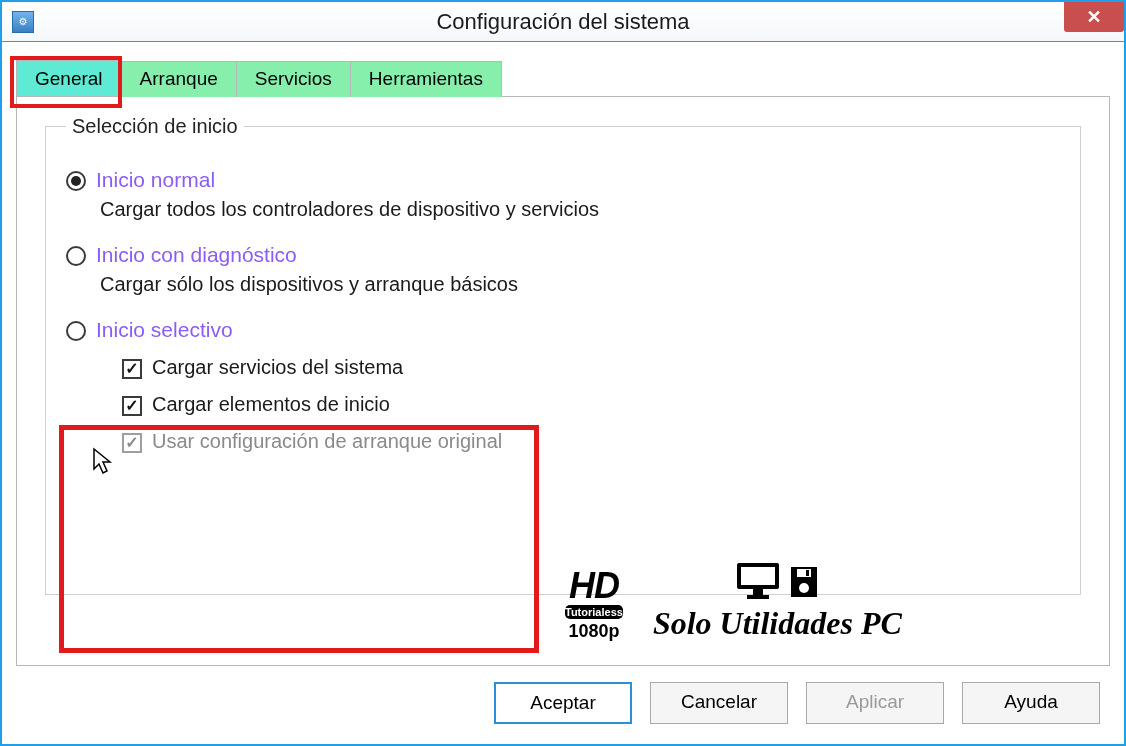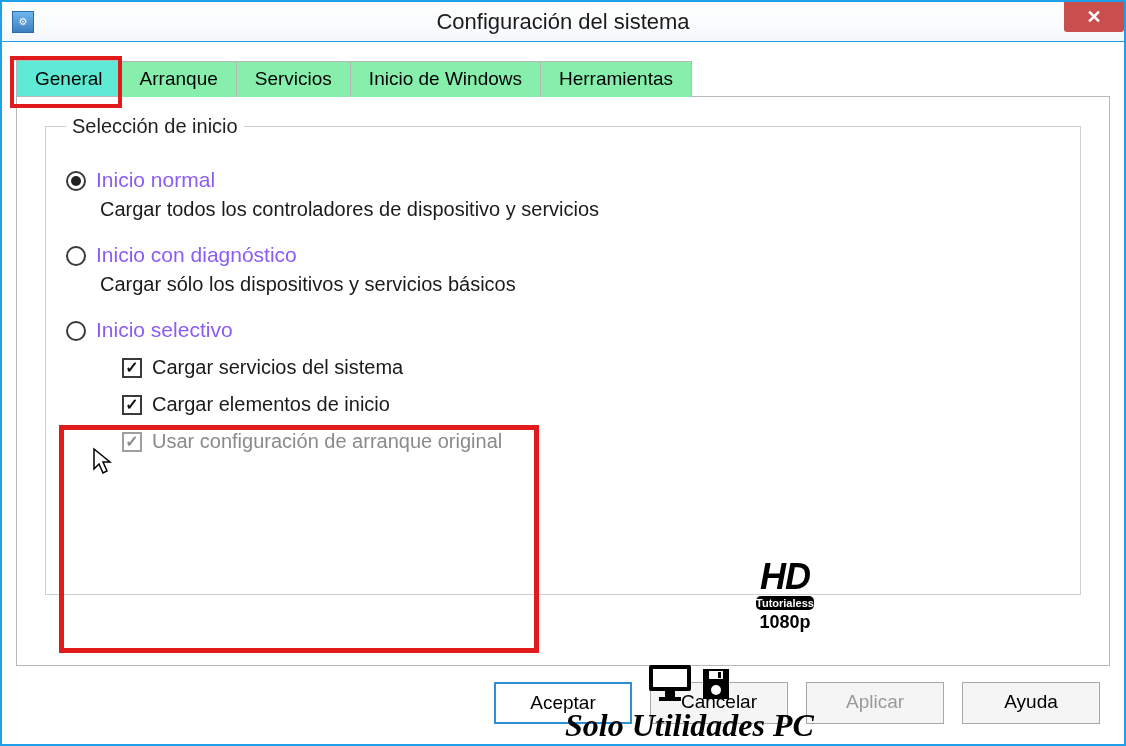--- a/index.html
+++ b/index.html
@@ -146,21 +146,21 @@
     color: #1b1b1b;
     margin-left: 34px;
     margin-bottom: 22px;
   }
   .suboptions {
     margin-left: 56px;
     margin-top: 14px;
   }
   .chkrow {
     display: flex;
-    align-items: center;
+    align-items: flex-end;
     gap: 10px;
     margin-bottom: 14px;
   }
   .chk {
     width: 20px; height: 20px;
     border: 2px solid #3a3a3a;
     background: #fff;
     display: inline-flex;
     align-items: center; justify-content: center;
     flex: 0 0 20px;
@@ -199,21 +199,20 @@
   
   .watermark {
     position: absolute;
     left: 548px;
     top: 464px;
     display: flex;
     align-items: flex-end;
     gap: 30px;
     pointer-events: none;
     z-index: 3;
-    flex-direction: column;
   }
   .wm-hd { text-align: center; }
   .wm-hd .hd {
     font-size: 36px;
     font-weight: 900;
     font-style: italic;
     letter-spacing: -1px;
     line-height: 0.9;
   }
   .wm-hd .tag {
@@ -274,40 +273,39 @@
       <span>✕</span>
     </div>
   </div>
 
   <div class="client">
 
     <div class="tabs">
       <div class="tab active">General</div>
       <div class="tab">Arranque</div>
       <div class="tab">Servicios</div>
-      <div class="tab">Inicio de Windows</div>
       <div class="tab">Herramientas</div>
     </div>
 
     <div class="tabpanel">
 
       <fieldset class="group">
         <legend>Selección de inicio</legend>
 
         <div class="opt">
           <span class="radio checked"></span>
           <span class="optlabel">Inicio normal</span>
         </div>
         <div class="optdesc">Cargar todos los controladores de dispositivo y servicios</div>
 
         <div class="opt">
           <span class="radio"></span>
           <span class="optlabel">Inicio con diagnóstico</span>
         </div>
-        <div class="optdesc">Cargar sólo los dispositivos y servicios básicos</div>
+        <div class="optdesc">Cargar sólo los dispositivos y arranque básicos</div>
 
         <div class="opt" style="margin-top:18px;">
           <span class="radio"></span>
           <span class="optlabel">Inicio selectivo</span>
         </div>
 
         <div class="suboptions">
           <div class="chkrow">
             <span class="chk checked"></span>
             <span class="lbl">Cargar servicios del sistema</span>

